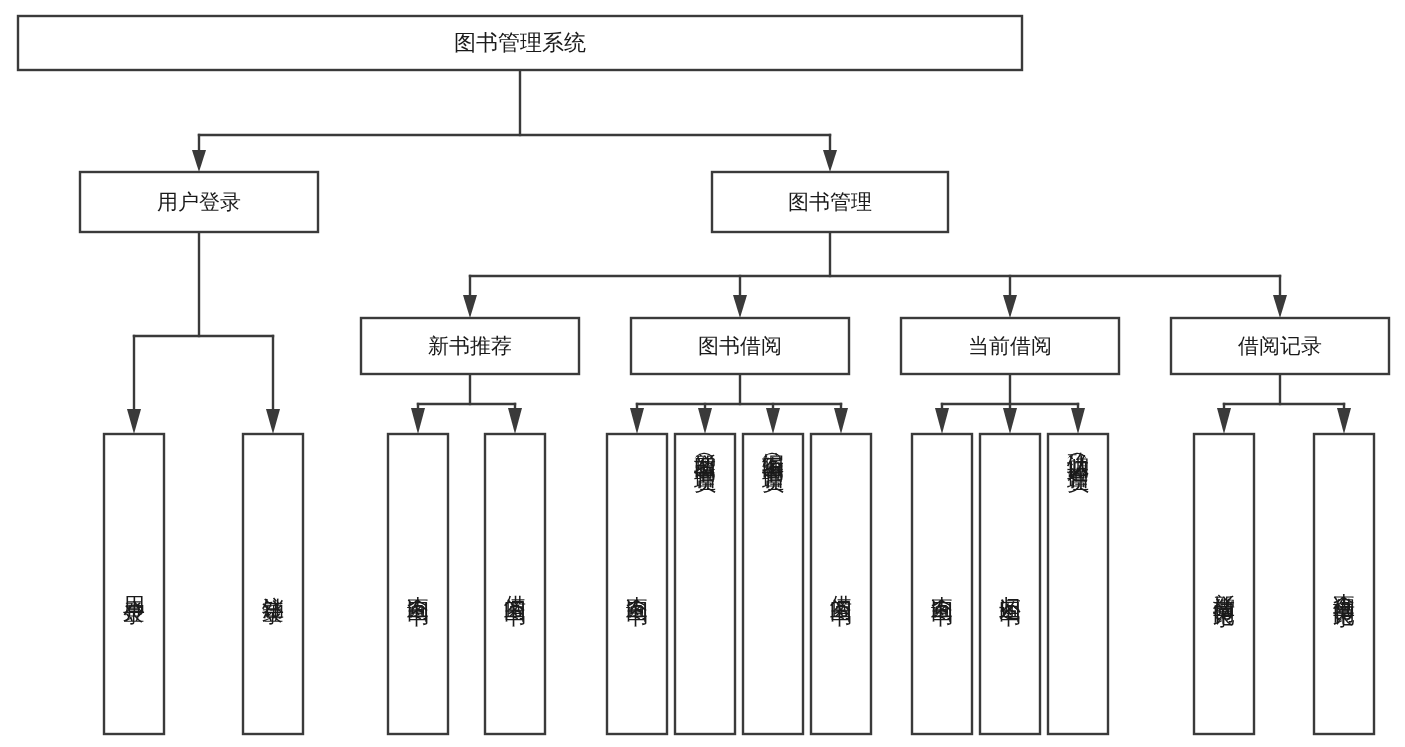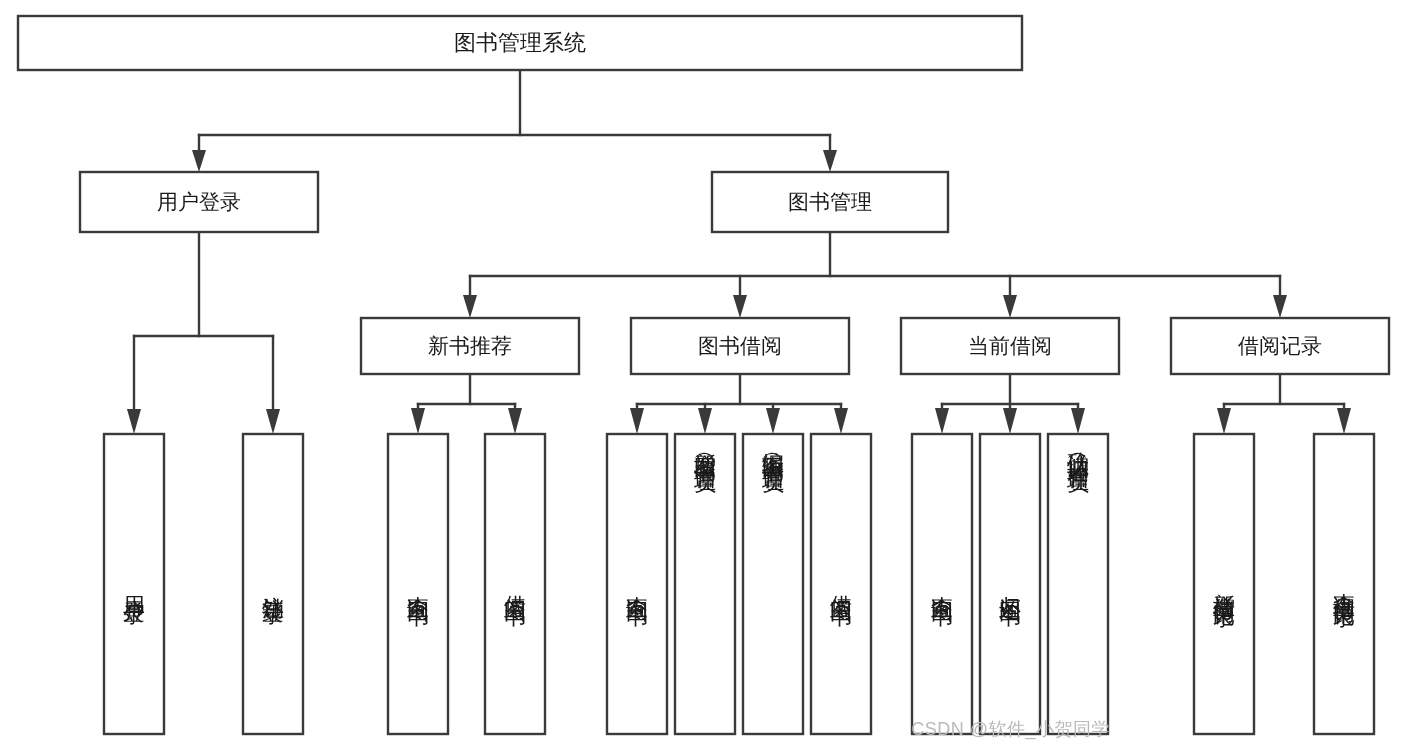--- a/index.html
+++ b/index.html
@@ -233,15 +233,14 @@
   <div class="vnode" style="left:1048px; top:434px; width:60px; height:300px; align-items:flex-start;">
     <span class="vnode-text">确认归还（管理员）</span>
   </div>
   <div class="vnode" style="left:1194px; top:434px; width:60px; height:300px;">
     <span class="vnode-text">新增借阅记录</span>
   </div>
   <div class="vnode" style="left:1314px; top:434px; width:60px; height:300px;">
     <span class="vnode-text">查询借阅记录</span>
   </div>
 
-  <div class="watermark">CSDN @软件_小贺同学</div>
 
 </div>
 
 </body></html>

